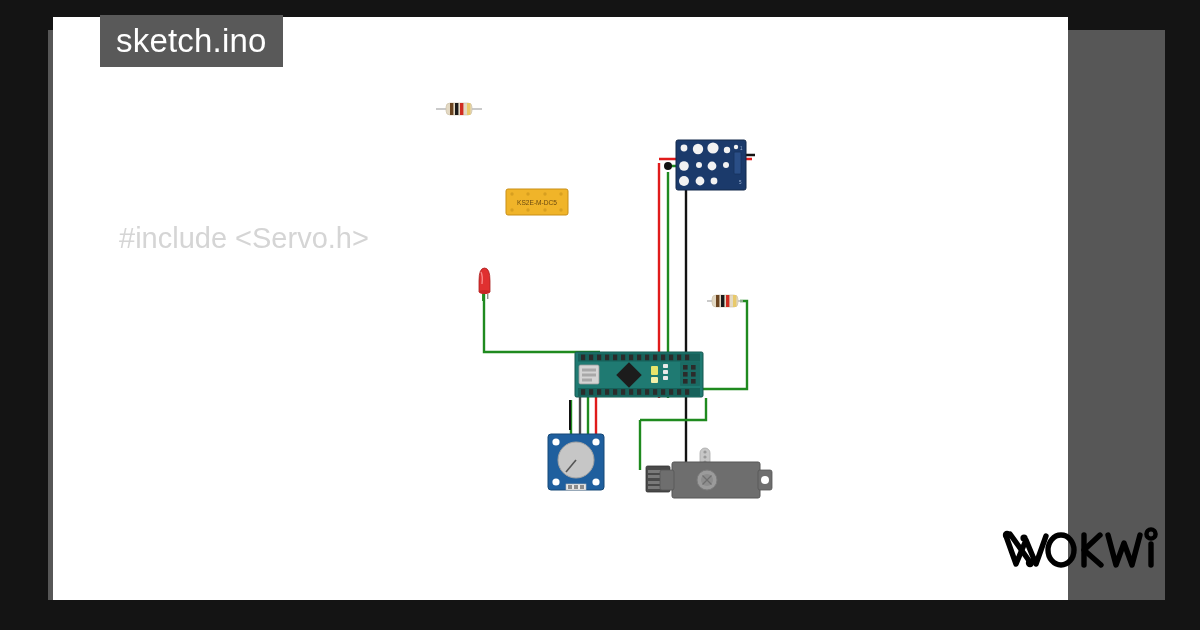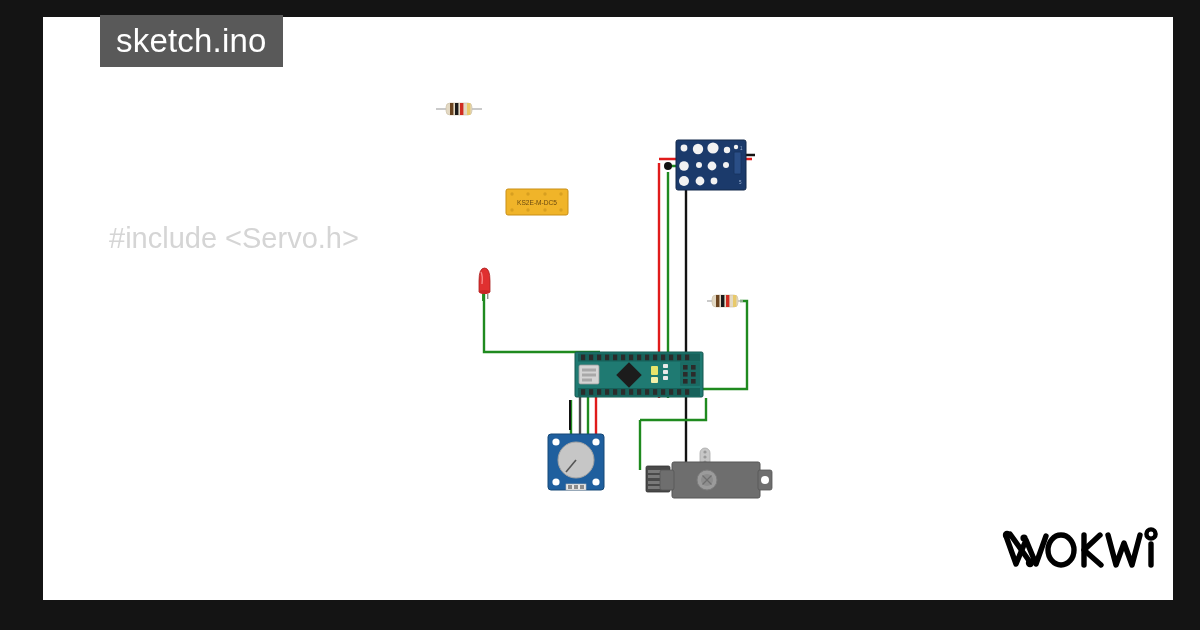--- a/index.html
+++ b/index.html
@@ -22,23 +22,23 @@
   #card-shadow {
     position: absolute;
     left: 48px;
     top: 30px;
     width: 1117px;
     height: 570px;
     background: #575757;
   }
   #card {
     position: absolute;
-    left: 43px;
+    left: 53px;
     top: 17px;
-    width: 1130px;
+    width: 1015px;
     height: 583px;
     background: #ffffff;
     overflow: hidden;
   }
   
   #tab {
     position: absolute;
     left: 68px;
     top: 15px;
     height: 52px;

